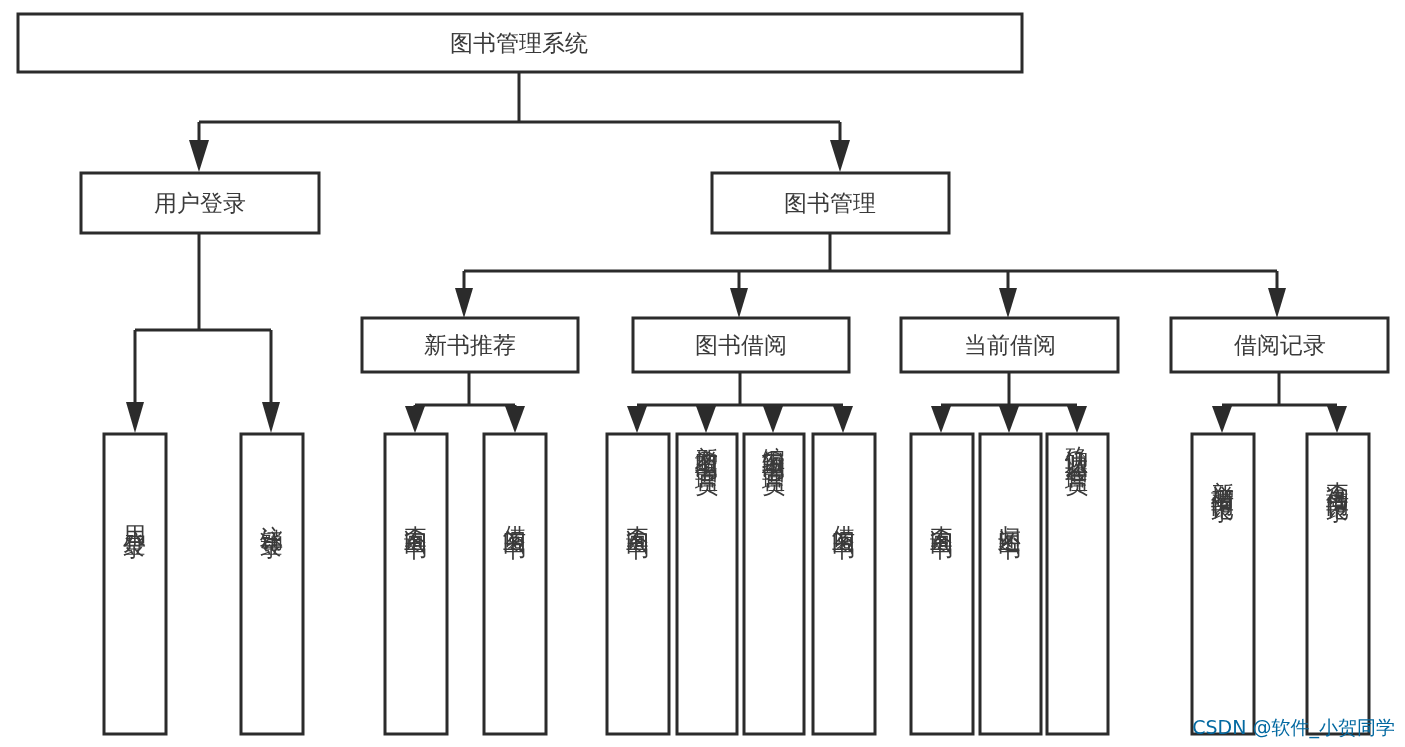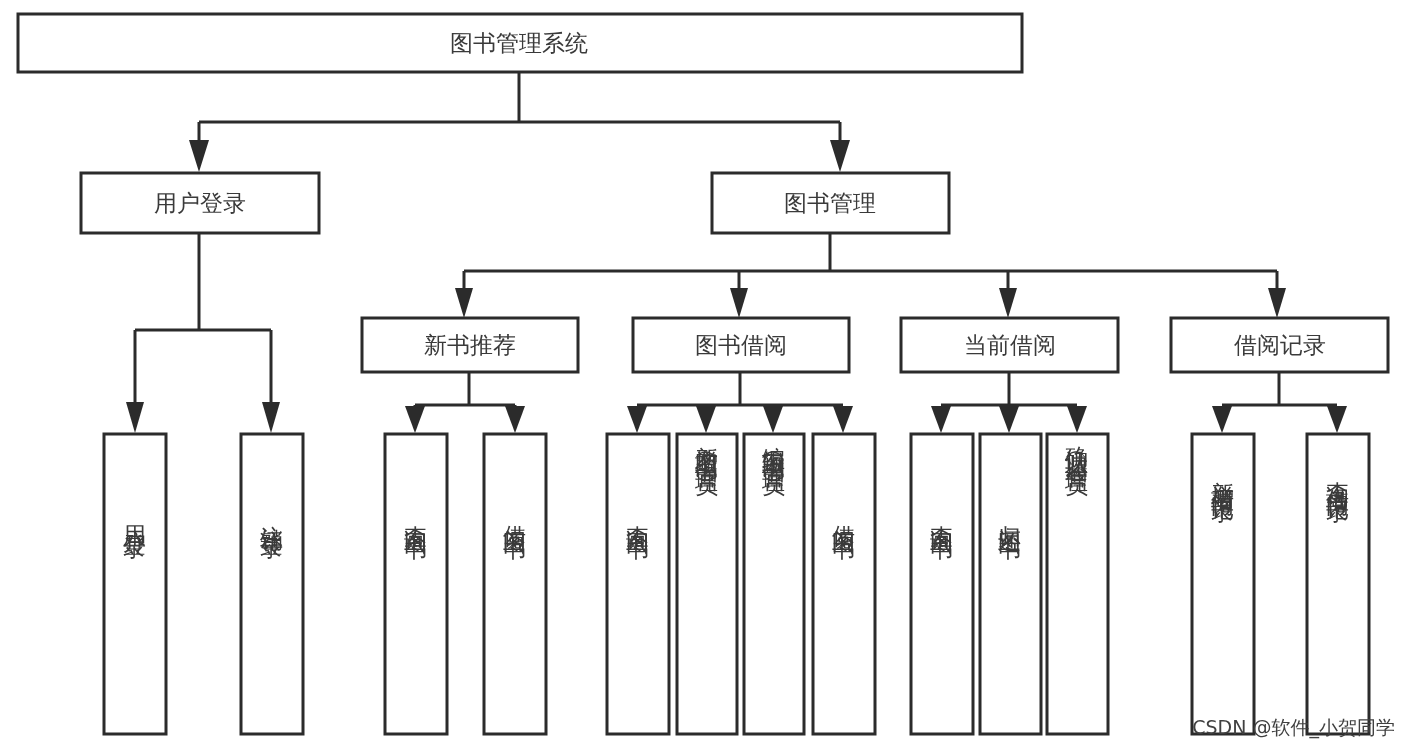--- a/index.html
+++ b/index.html
@@ -48,21 +48,21 @@
   .arrow-head {
     fill: #2b2b2b;
     stroke: none;
   }
   .watermark {
     position: absolute;
     right: 10px;
     bottom: 6px;
     font-family: "DejaVu Sans", "Liberation Sans", sans-serif;
     font-size: 19px;
-    color: #404040;
+    color: #0369a1;
     white-space: nowrap;
     pointer-events: none;
   }
 </style>
 </head>
 <body>
 
 <svg id="diagram" viewBox="0 0 1405 747" xmlns="http://www.w3.org/2000/svg">
 
   <g>

